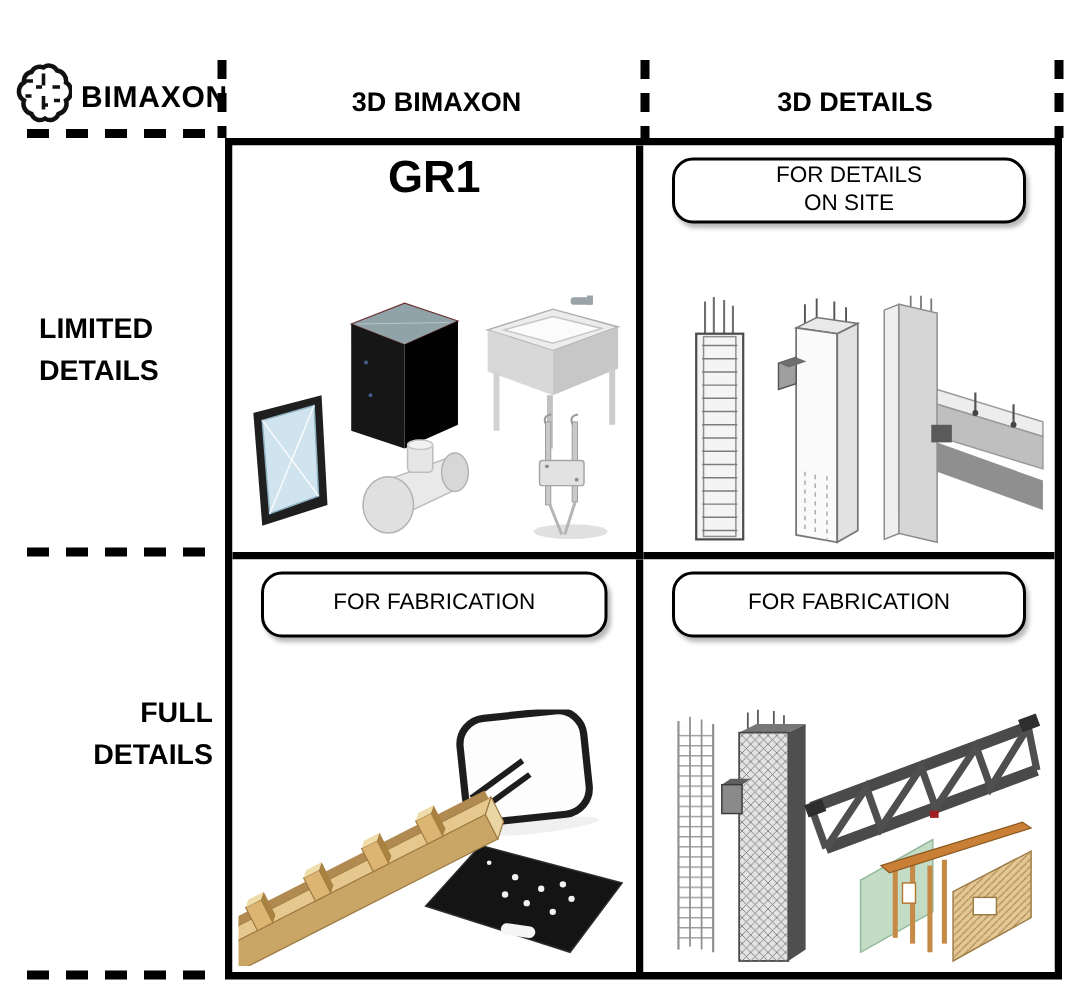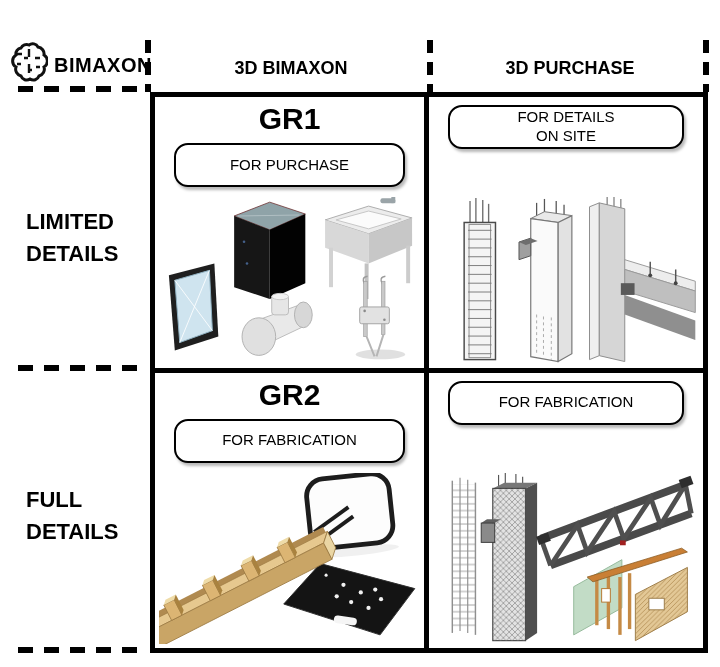--- a/index.html
+++ b/index.html
@@ -24,24 +24,24 @@
   .dh2 { left:18px; top:365px; width:130px; }
   .dh3 { left:18px; top:647px; width:130px; }
   .dv1 { left:145px; top:40px; height:52px; }
   .dv2 { left:427px; top:40px; height:52px; }
   .dv3 { left:703px; top:40px; height:52px; }
   
   .col-head { position:absolute; top:58px; font-size:18px; font-weight:bold; text-align:center; }
   .col-head.c1 { left:152px; width:278px; }
   .col-head.c2 { left:434px; width:272px; }
   
-  .row-label { position:absolute; left:10px; width:132px; font-size:22px; font-weight:bold;
+  .row-label { position:absolute; left:10px; width:132px; font-size:19px; font-weight:bold;
     white-space:pre-line; line-height:1.45; padding-left:16px; }
   .row-label.r1 { top:206px; }
-  .row-label.r2 { top:484px; }
+  .row-label.r2 { top:462px;text-align:right; }
   
   .table { position:absolute; left:150px; top:92px; width:558px; height:561px;
     border:5px solid #000; display:grid; grid-template-columns:1fr 1fr; grid-template-rows:1fr 1fr;
     background:#fff; }
   .cell { position:relative; background:#fff; text-align:center; }
   .cell.br { border-right:5px solid #000; }
   .cell.bb { border-bottom:5px solid #000; }
   .gr-id { font-size:30px; font-weight:bold; line-height:1.1; margin-top:5px; }
   .tag-box { margin:8px auto 0; width:86%; min-height:44px; border:2.5px solid #000;
     border-radius:14px; display:flex; align-items:center; justify-content:center;
@@ -67,32 +67,31 @@
   </div>
 
   <div class="dash-v dv1"></div>
   <div class="dash-v dv2"></div>
   <div class="dash-v dv3"></div>
   <div class="dash-h dh1"></div>
   <div class="dash-h dh2"></div>
   <div class="dash-h dh3"></div>
 
   <div class="col-head c1">3D BIMAXON</div>
-  <div class="col-head c2">3D PURCHASE</div>
+  <div class="col-head c2">3D DETAILS</div>
 
   <div class="row-label r1">LIMITED
 DETAILS</div>
   <div class="row-label r2">FULL
 DETAILS</div>
 
   <div class="table">
 
     <div class="cell br bb">
       <div class="gr-id">GR1</div>
-      <div class="tag-box">FOR PURCHASE</div>
       <div class="art">
         <svg viewBox="0 0 264 162" preserveAspectRatio="xMidYMid meet">
 
           <g transform="translate(8,62)">
             <polygon points="2,14 48,2 52,76 8,90" fill="#1f1f1f"></polygon>
             <polygon points="8,19 43,9 46,70 13,82" fill="#cfe4ef" stroke="#8fb0c0" stroke-width="1"></polygon>
             <line x1="8" y1="19" x2="46" y2="70" stroke="#ffffff" stroke-width="1" opacity="0.85"></line>
             <line x1="43" y1="9" x2="13" y2="82" stroke="#ffffff" stroke-width="1" opacity="0.85"></line>
           </g>
 
@@ -209,21 +208,20 @@
             </g>
             <circle cx="70" cy="80" r="2" fill="#444"></circle>
               <circle cx="96" cy="88" r="2" fill="#444"></circle>
             <rect x="40" y="88" width="14" height="12" fill="#5a5a5a"></rect>
           </g>
         </svg>
       </div>
     </div>
 
     <div class="cell br">
-      <div class="gr-id">GR2</div>
       <div class="tag-box">FOR FABRICATION</div>
       <div class="art">
         <svg viewBox="0 0 264 178" preserveAspectRatio="xMidYMid meet">
 
           <g transform="translate(148,8) rotate(-6)">
             <ellipse cx="46" cy="78" rx="44" ry="5" fill="#000" opacity="0.06"></ellipse>
             <rect x="0" y="0" width="86" height="72" rx="18" fill="#fdfdfd" stroke="#1d1d1d" stroke-width="5"></rect>
             <line x1="8" y1="64" x2="46" y2="42" stroke="#1d1d1d" stroke-width="4"></line>
             <line x1="4" y1="54" x2="42" y2="32" stroke="#1d1d1d" stroke-width="4"></line>
           </g>

